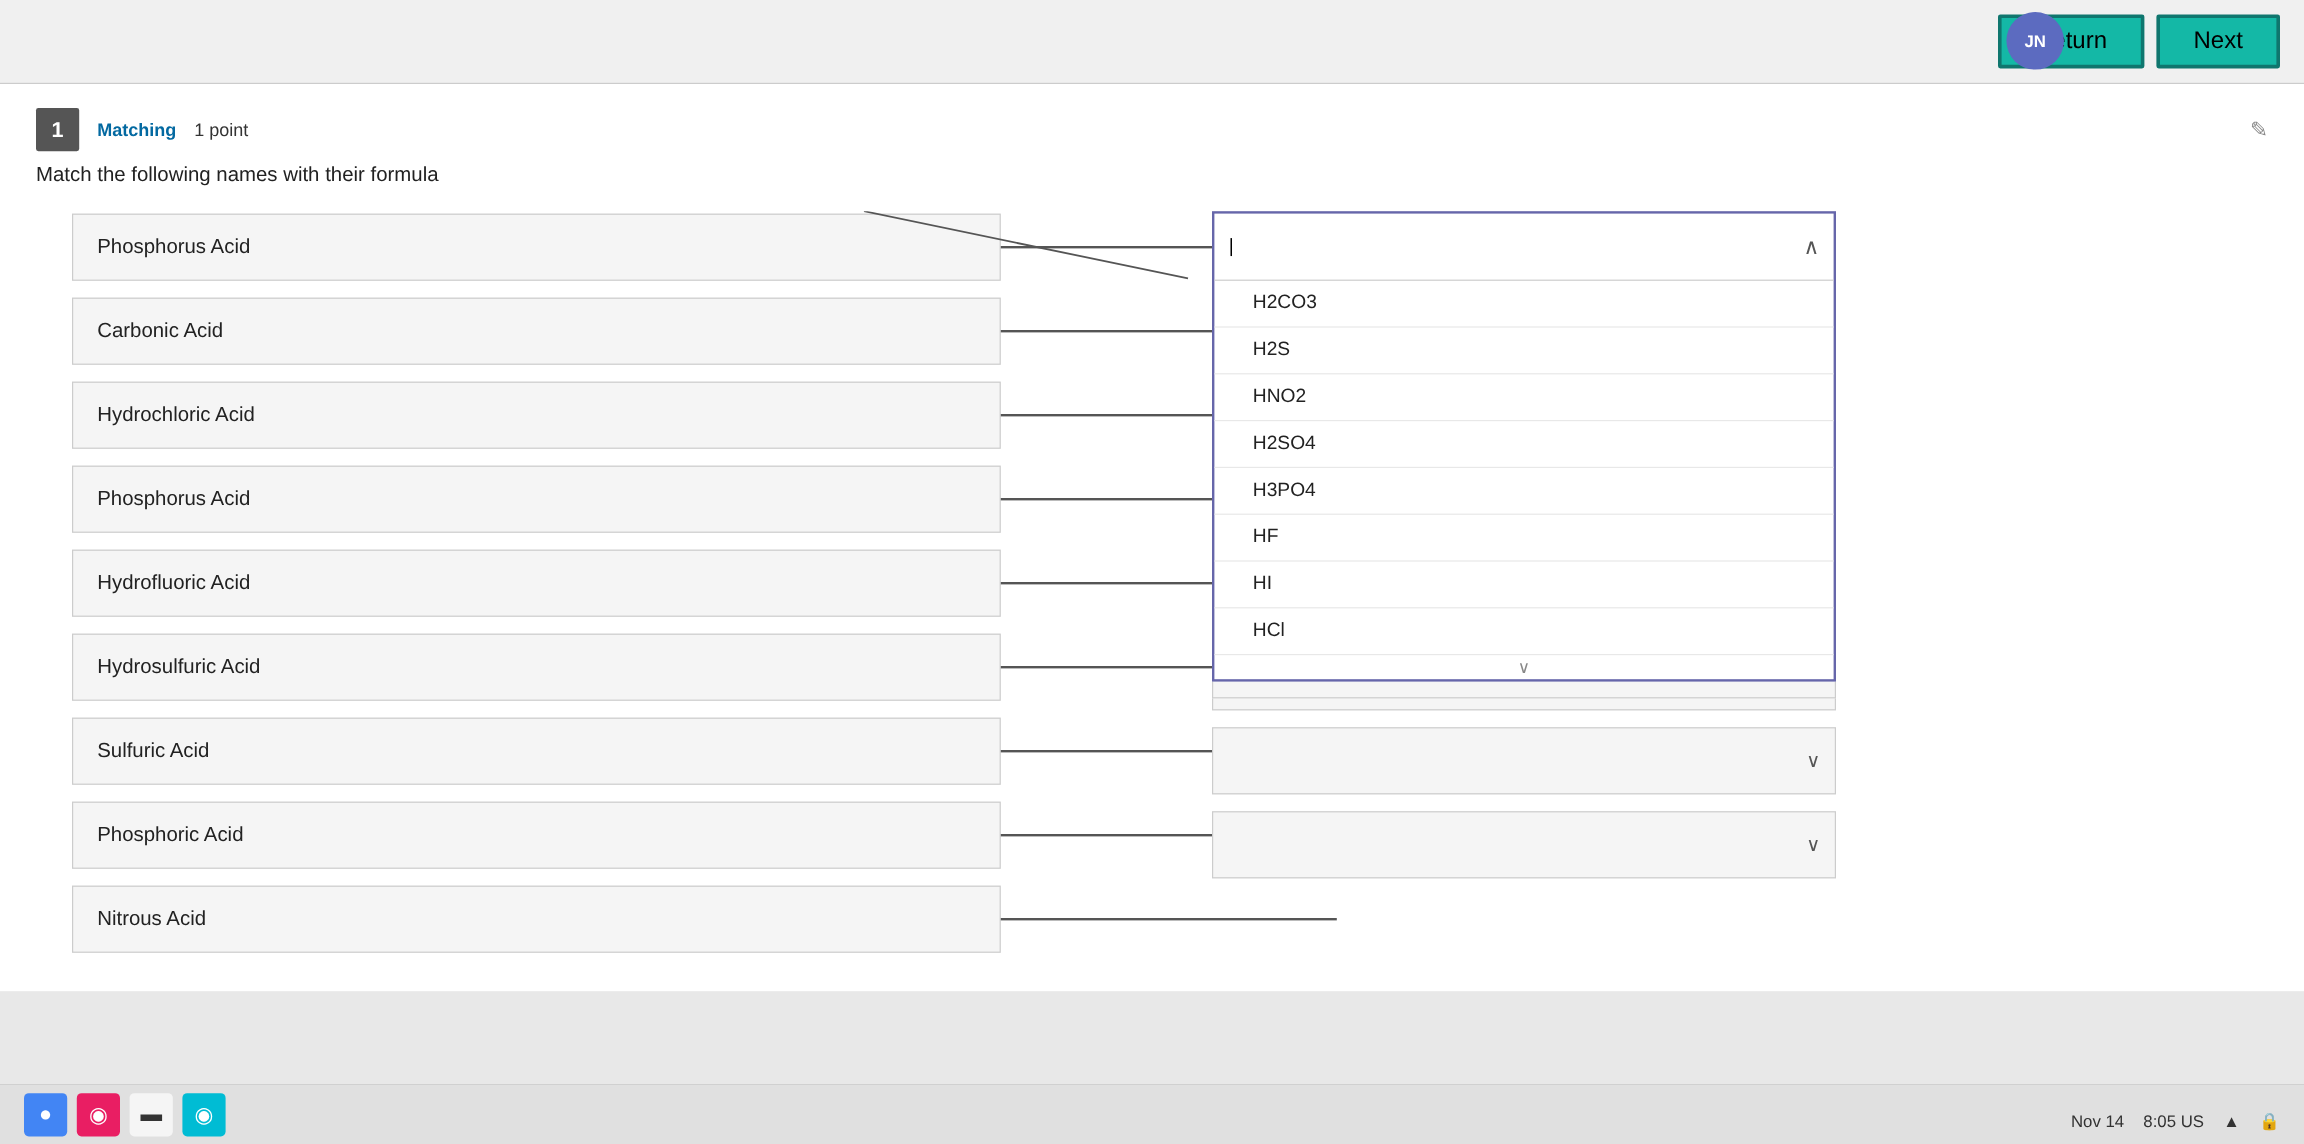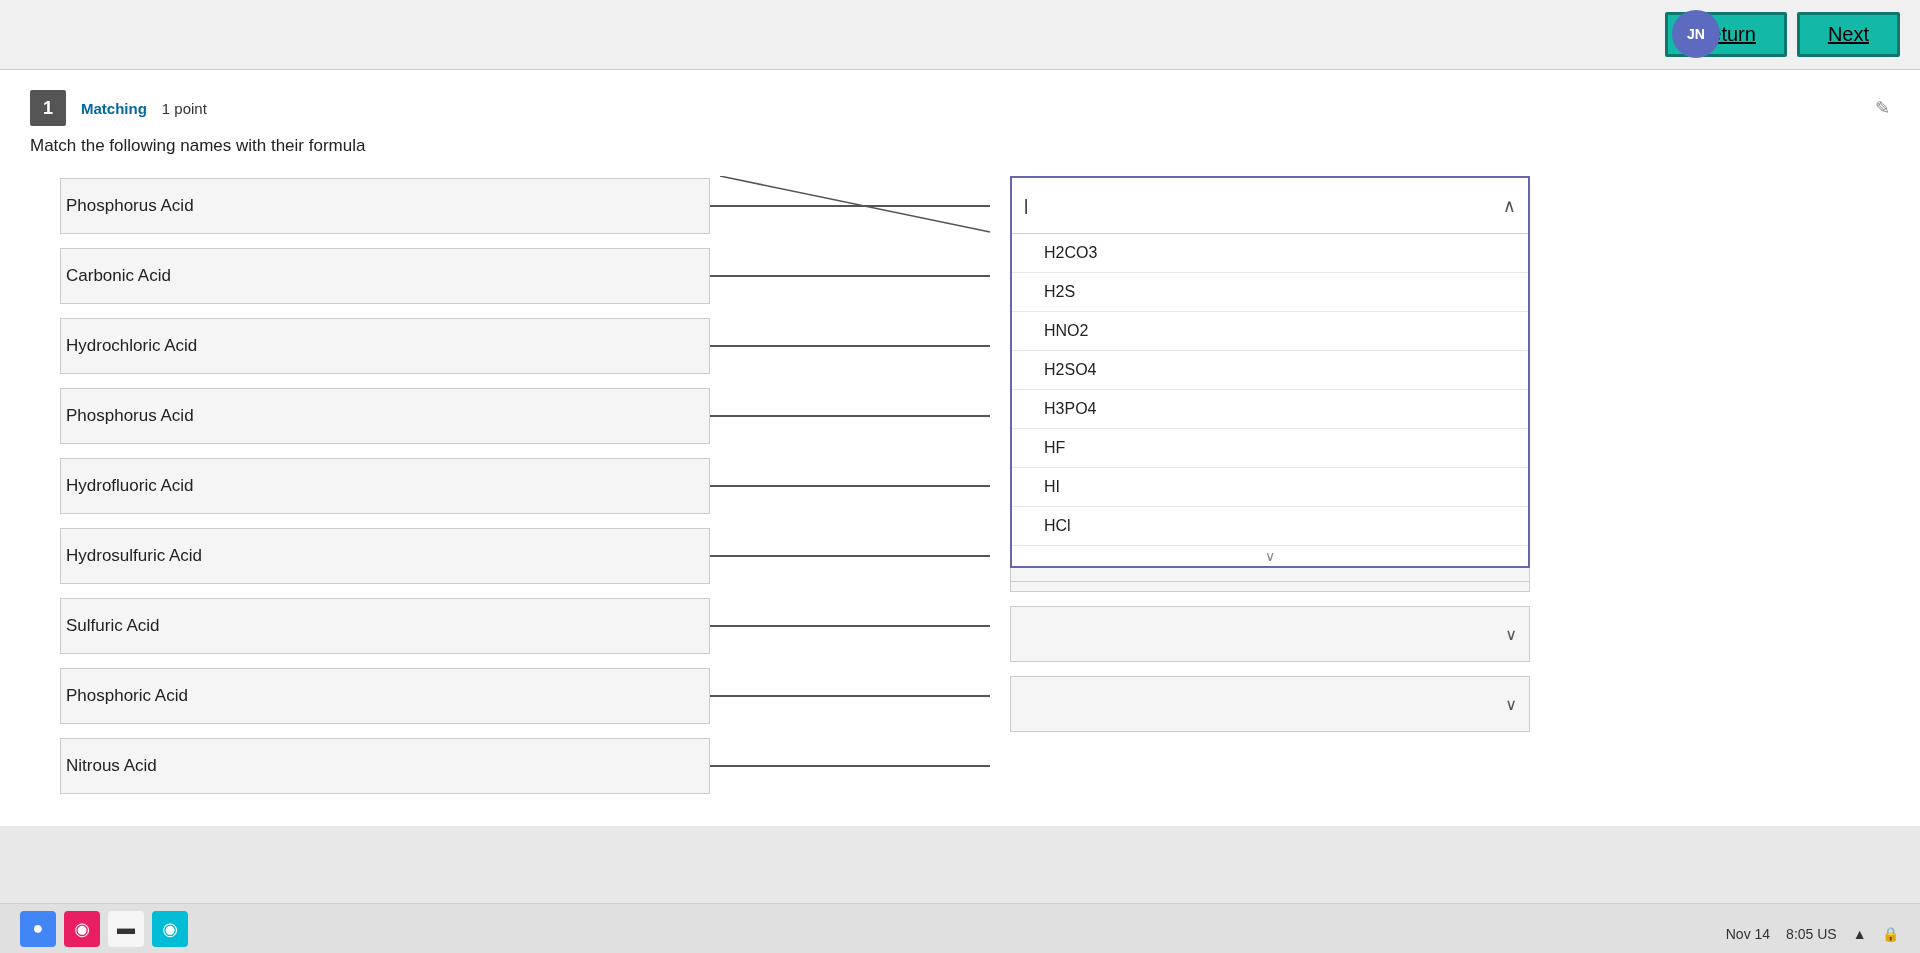--- a/index.html
+++ b/index.html
@@ -14,21 +14,20 @@
     
     .top-bar {
       background: #f0f0f0;
       height: 70px;
       display: flex;
       align-items: center;
       justify-content: flex-end;
       padding: 0 20px;
       border-bottom: 1px solid #ccc;
       position: relative;
-      text-decoration: underline;
     }
     .top-bar-buttons {
       display: flex;
       gap: 10px;
     }
     .top-btn {
       padding: 8px 28px;
       border: 3px solid #0f766e;
       background: #14b8a6;
       font-size: 20px;
@@ -109,27 +108,27 @@
     }
 
     .matching-row {
       display: flex;
       align-items: center;
       margin-bottom: 10px;
       height: 60px;
     }
 
     .term-box {
-      width: 650px;
+      width: 774px;
       height: 56px;
       background: #f5f5f5;
       border: 1px solid #ccc;
       display: flex;
       align-items: center;
-      padding: 0 5px;
+      padding: 0 20px;
       font-size: 17px;
       color: #222;
     }
 
     .connector-line {
       width: 280px;
       height: 2px;
       background: #555;
       flex-shrink: 0;
     }

